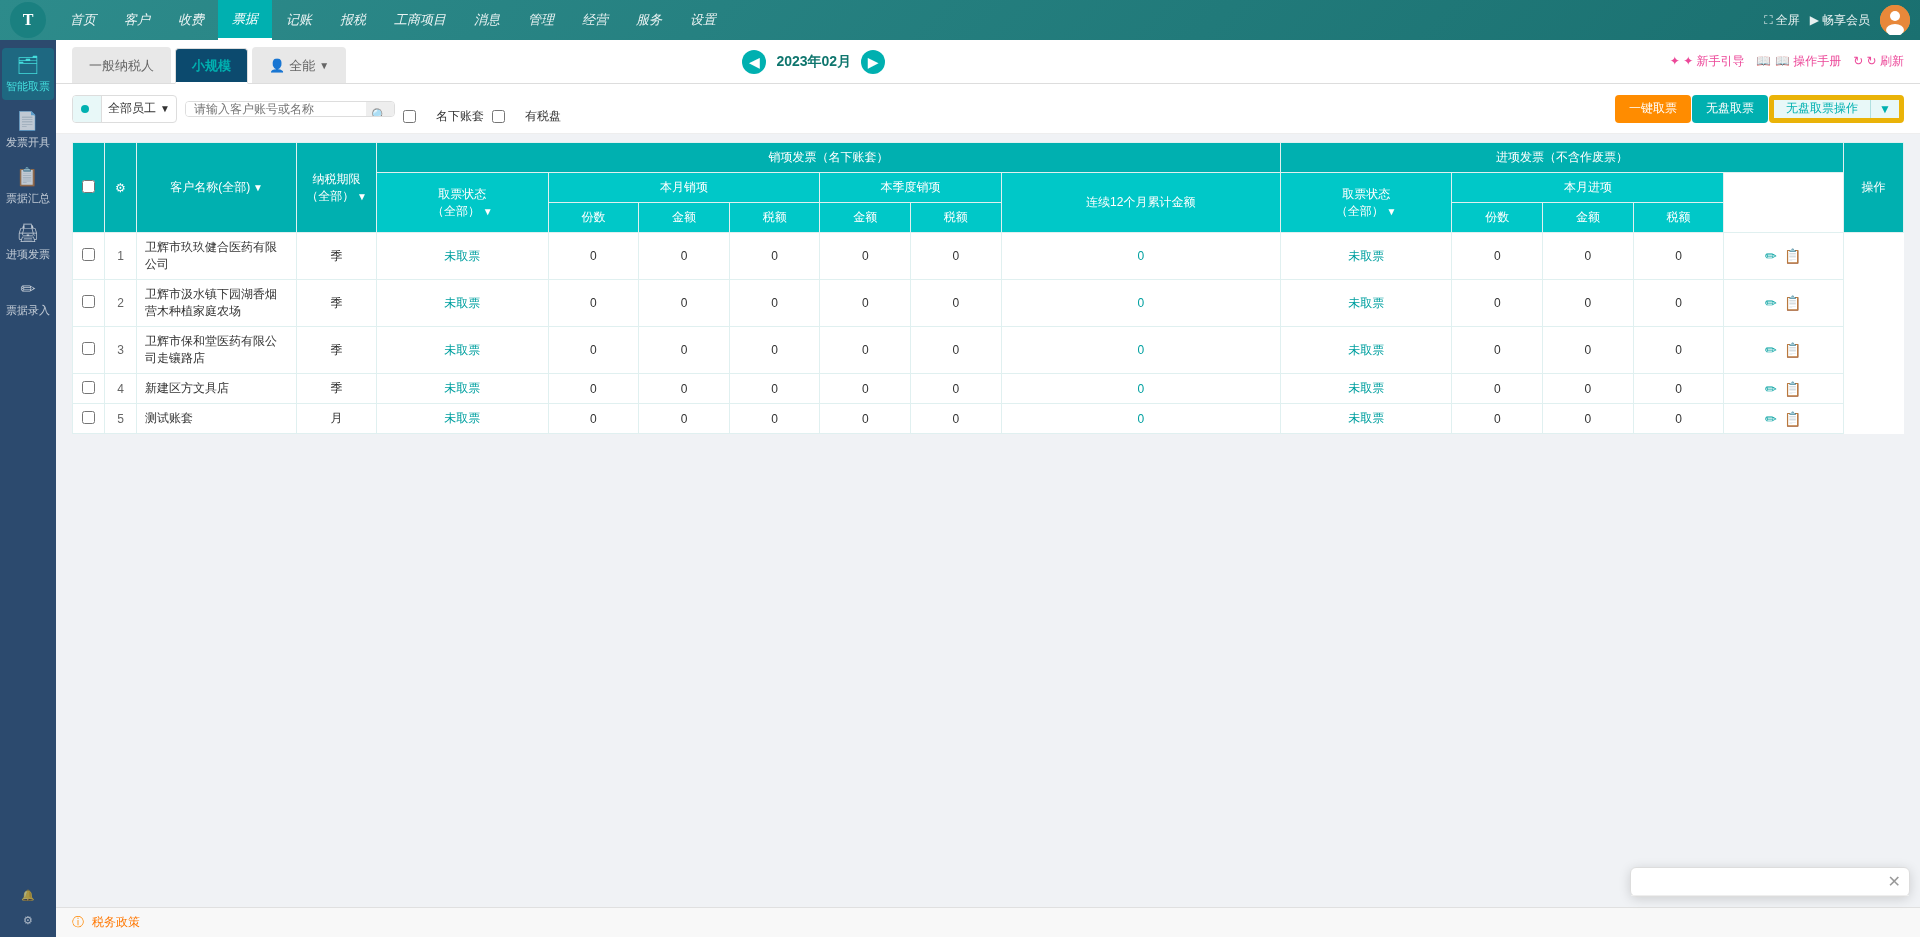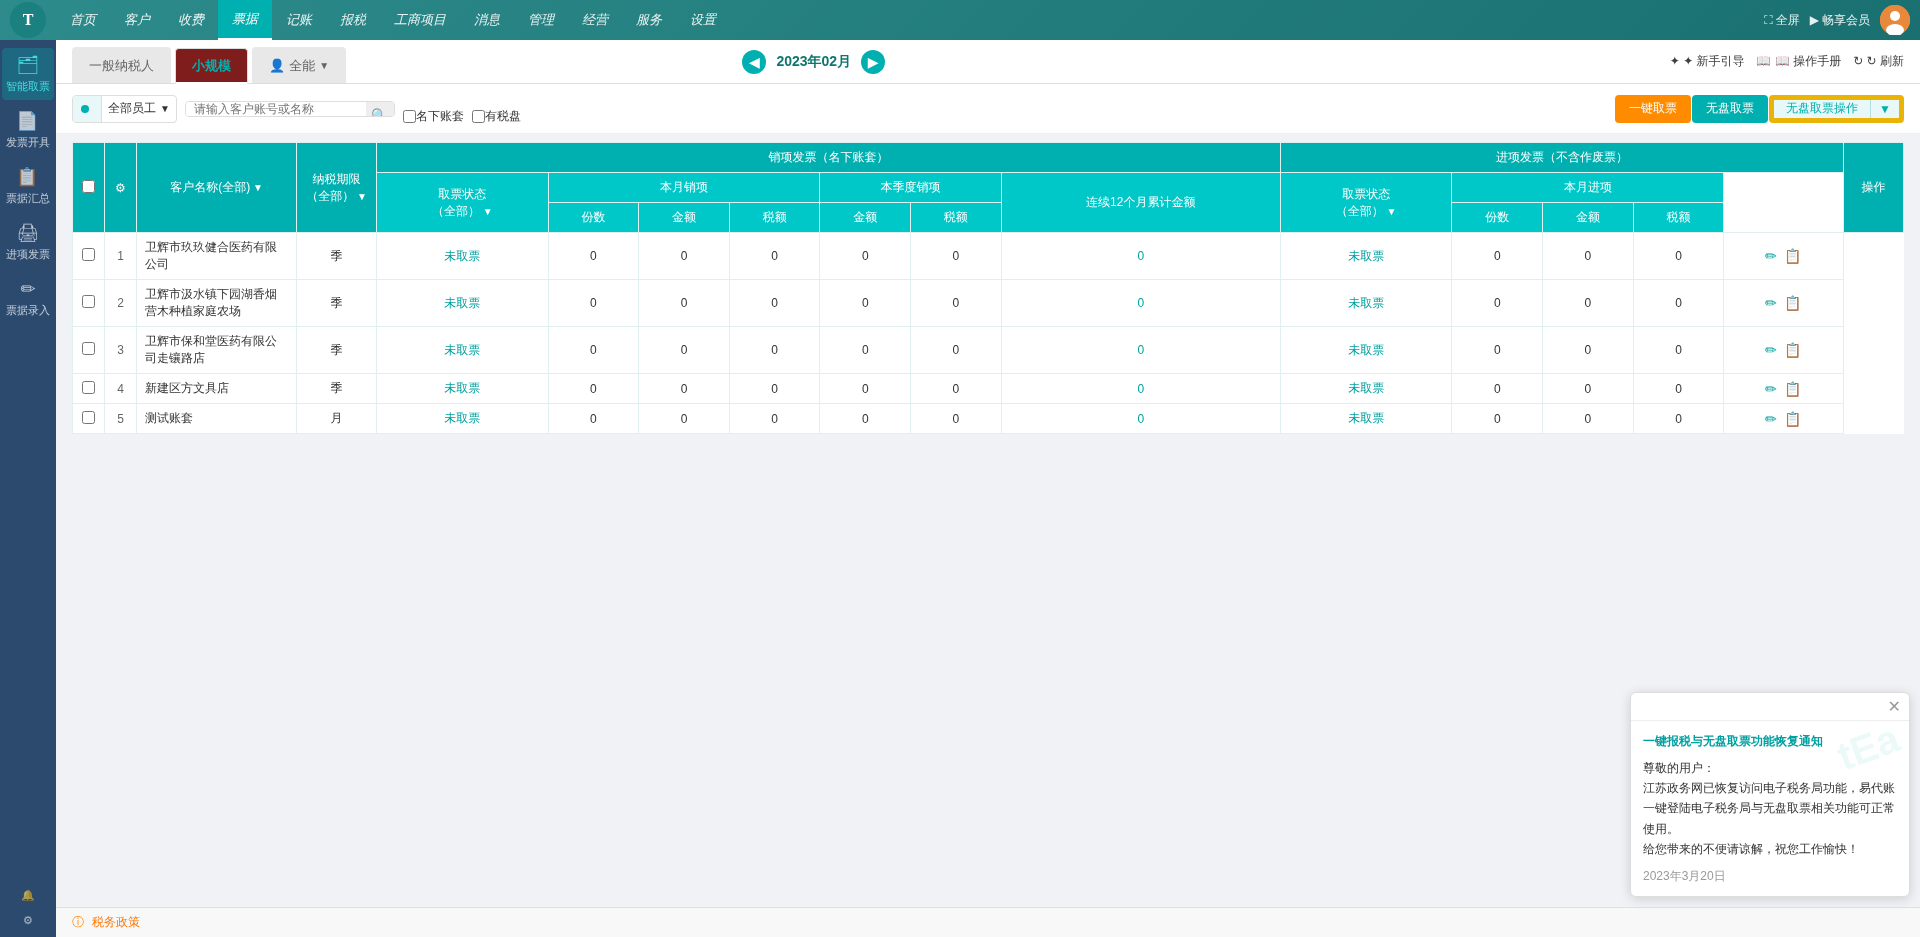--- a/index.html
+++ b/index.html
@@ -37,21 +37,21 @@
     .sidebar-item.active { background: rgba(0,176,176,0.3); color: #4dd; }
     .sidebar-icon { font-size: 18px; }
 
     
     .main-content { flex: 1; overflow: hidden; display: flex; flex-direction: column; background: #f0f2f5; }
     .tab-item {
       padding: 6px 16px; cursor: pointer; font-size: 13px; color: #666;
       border: 1px solid transparent; border-bottom: none; border-radius: 4px 4px 0 0;
       margin-right: 4px; background: #e8e8e8;
     }
-    .tab-item.active { background: #7f1d1d; color: #00b0b0; border-color: #ddd; font-weight: bold; border-bottom: 2px solid white; margin-bottom: -1px; }
+    .tab-item.active { background: #0c4a6e; color: #00b0b0; border-color: #ddd; font-weight: bold; border-bottom: 2px solid white; margin-bottom: -1px; }
 
     
     .toolbar {
       display: flex; align-items: center; padding: 8px 16px;
       background: white; border-bottom: 1px solid #eee; gap: 8px;
     }
     .toolbar-left { display: flex; align-items: center; gap: 8px; flex: 1; }
     .toolbar-right { display: flex; align-items: center; gap: 1px; }
     .select-wrapper {
       display: flex; align-items: center; border: 1px solid #ddd;
@@ -61,33 +61,33 @@
       background: #e8f8f8; border-right: 1px solid #ddd;
       padding: 0 8px; height: 100%; display: flex; align-items: center; font-size: 12px; color: #00a0a0; white-space: nowrap;
     }
     .select-value { padding: 0 6px; display: flex; align-items: center; gap: 4px; cursor: pointer; font-size: 12px; }
     .search-wrapper {
       display: flex; align-items: flex-start; border: 1px solid #ddd;
       border-radius: 4px; height: 16px; overflow: hidden;
     }
     .search-input { border: none; outline: none; padding: 0 8px; font-size: 12px; width: 180px; }
     .search-btn { width: 28px; height: 28px; background: #eee; border: none; cursor: pointer; display: flex; align-items: center; justify-content: center; }
-    .checkbox-label { display: flex; align-items: center; gap: 0; cursor: pointer; font-size: 12px; margin-top: 16px; }
+    .checkbox-label { display: flex; align-items: center; gap: 20px; cursor: pointer; font-size: 12px; margin-top: 16px; }
     .period-nav {
       display: flex; align-items: center; gap: 10px; margin: 0 auto;
     }
     .period-btn { width: 24px; height: 24px; border-radius: 50%; background: #00b0b0; color: white; border: none; cursor: pointer; display: flex; align-items: center; justify-content: center; font-size: 14px; }
     .period-text { font-size: 14px; font-weight: bold; color: #0f766e; }
     .btn-orange { background: #ff8c00; color: white; border: none; border-radius: 4px; padding: 5px 14px; cursor: pointer; font-size: 12px; height: 28px; }
     .btn-teal { background: #00b0b0; color: white; border: none; border-radius: 4px; padding: 5px 14px; cursor: pointer; font-size: 12px; height: 28px; }
     .btn-group { display: flex; border: 5px solid #eab308; border-radius: 4px; overflow: hidden; height: 28px; }
     .btn-group-main { background: #e8f8f8; color: #00b0b0; border: none; padding: 0 12px; cursor: pointer; font-size: 12px; }
     .btn-group-arrow { background: #e8f8f8; color: #00b0b0; border-left: 1px solid #00b0b0; border: none; border-left: 1px solid #b0e0e0; padding: 0 8px; cursor: pointer; font-size: 12px; }
     .toolbar-hints { display: flex; align-items: center; gap: 12px; font-size: 12px; color: #666; }
-    .hint-link { color: #404040; cursor: pointer; text-decoration: none; }
+    .hint-link { color: #ec4899; cursor: pointer; text-decoration: none; }
 
     
     .table-area { flex: 1; overflow: auto; padding: 8px 16px 0 16px; }
     .data-table { width: 100%; border-collapse: collapse; background: white; }
     .data-table th, .data-table td { border: 1px solid #e0f0f0; padding: 6px 8px; text-align: center; font-size: 12px; }
     .data-table thead th { background: #00b0b0; color: white; font-weight: normal; }
     .data-table thead th.sub { background: #00c8c8; }
     .data-table td.text-left { text-align: left; }
     .data-table td a { color: #00a0a0; text-decoration: none; }
     .th-filter { cursor: pointer; }
@@ -407,28 +407,20 @@
       <span style="color:#ff8800;">ⓘ</span>
       <a class="bottom-link">税务政策</a>
     </div>
   </div>
 </div>
 
 <div class="notification-panel">
   <div class="notif-header">
     <span class="notif-close">✕</span>
   </div>
-  <div class="notif-body">
-    <div class="notif-watermark">tEa</div>
-    <div class="notif-title">一键报税与无盘取票功能恢复通知</div>
-    <div>尊敬的用户：</div>
-    <div>江苏政务网已恢复访问电子税务局功能，易代账一键登陆电子税务局与无盘取票相关功能可正常使用。</div>
-    <div>给您带来的不便请谅解，祝您工作愉快！</div>
-    <div class="notif-date">2023年3月20日</div>
-  </div>
 </div>
 
 <div class="bottom-left-nav">
   <div class="bottom-sidebar-item">
     <span>🔔</span>
   </div>
   <div class="bottom-sidebar-item">
     <span>⚙</span>
   </div>
 </div>

